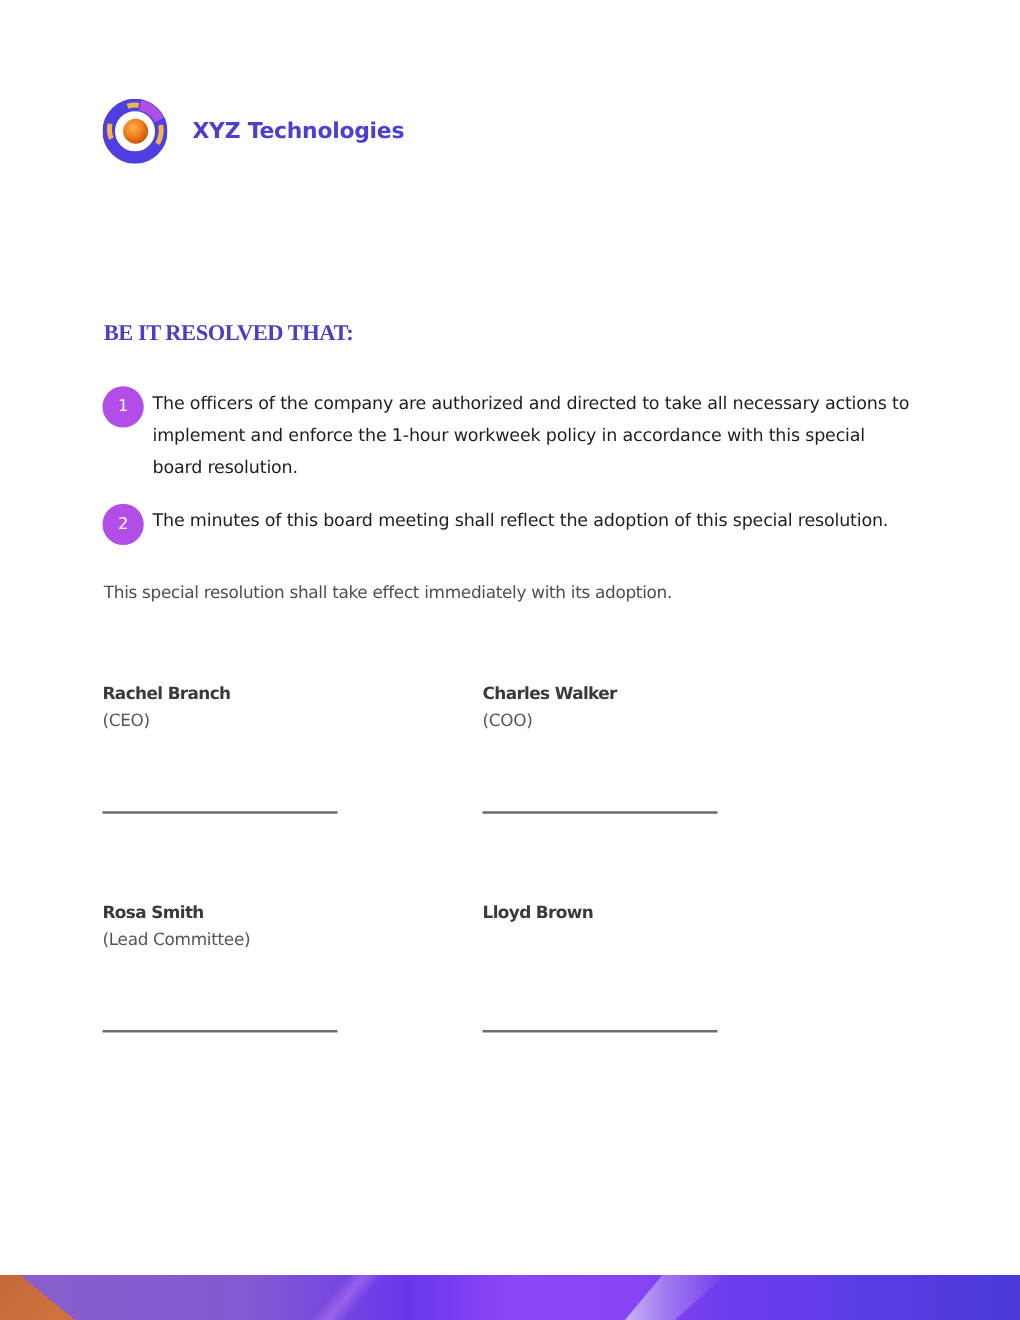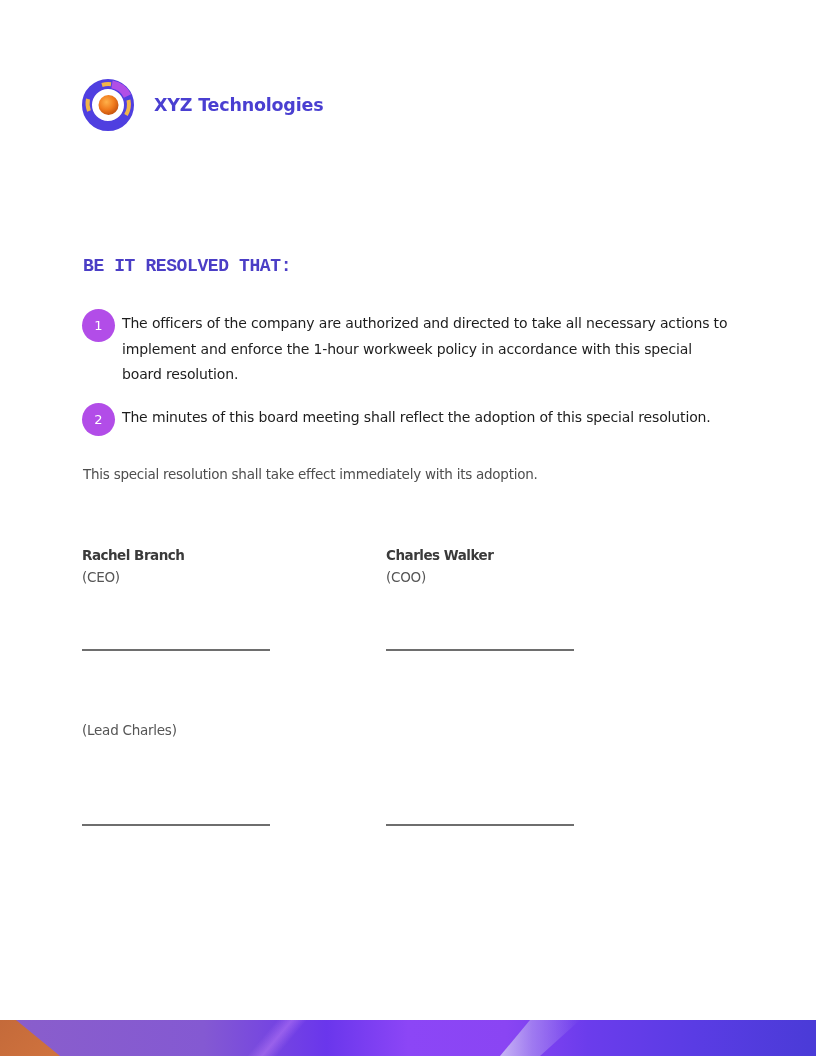--- a/index.html
+++ b/index.html
@@ -31,21 +31,21 @@
       font-family: "DejaVu Sans", sans-serif;
       font-size: 17.5px;
       font-weight: bold;
       color: #4a3fd1;
       letter-spacing: -0.2px;
     }
     .heading {
       position: absolute;
       left: 83px;
       top: 256px;
-      font-family: Liberation Mono, monospace;
+      font-family: Liberation Serif, serif;
       font-weight: bold;
       font-size: 18px;
       color: #4b3ec6;
       letter-spacing: -0.4px;
     }
     .items {
       position: absolute;
       left: 82px;
       top: 309px;
       width: 650px;
@@ -197,25 +197,27 @@
   <div class="sig-line" style="top:105px;"></div>
 </div>
 
 <div class="sig" style="left:386px; top:544px;">
   <div class="sig-name">Charles Walker</div>
   <div class="sig-role">(COO)</div>
   <div class="sig-line" style="top:105px;"></div>
 </div>
 
 <div class="sig" style="left:82px; top:719px;">
-  <div class="sig-role">(Lead Charles)</div>
+  <div class="sig-name">Rosa Smith</div>
+  <div class="sig-role">(Lead Committee)</div>
   <div class="sig-line" style="top:105px;"></div>
 </div>
 
 <div class="sig" style="left:386px; top:719px;">
+  <div class="sig-name">Lloyd Brown</div>
   <div class="sig-line" style="top:105px;"></div>
 </div>
 
 <div class="footer-bar">
   <div class="footer-orange"></div>
   <div class="footer-streak streak-a"></div>
   <div class="footer-streak streak-b"></div>
 </div>
 
 </body></html>

